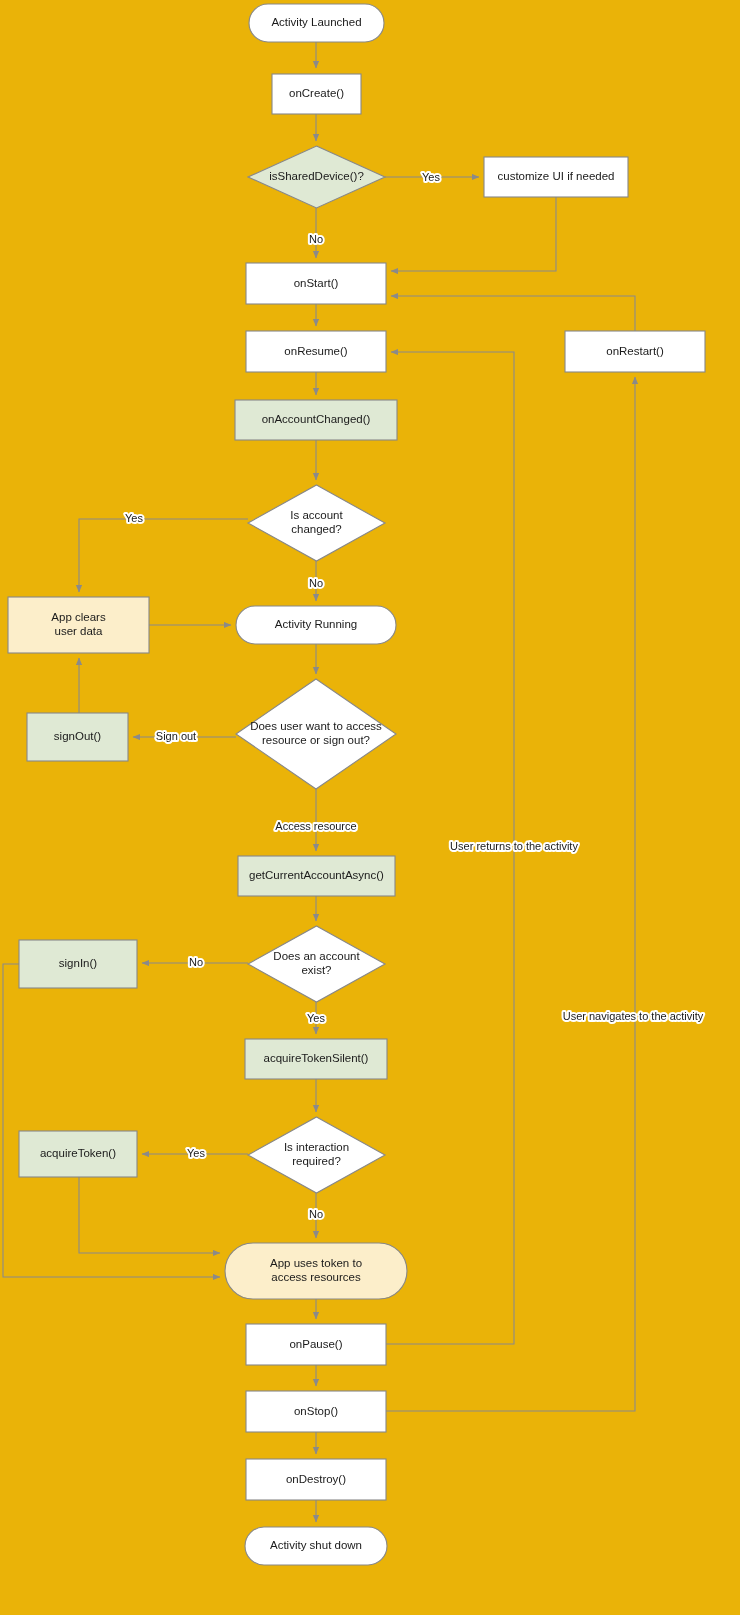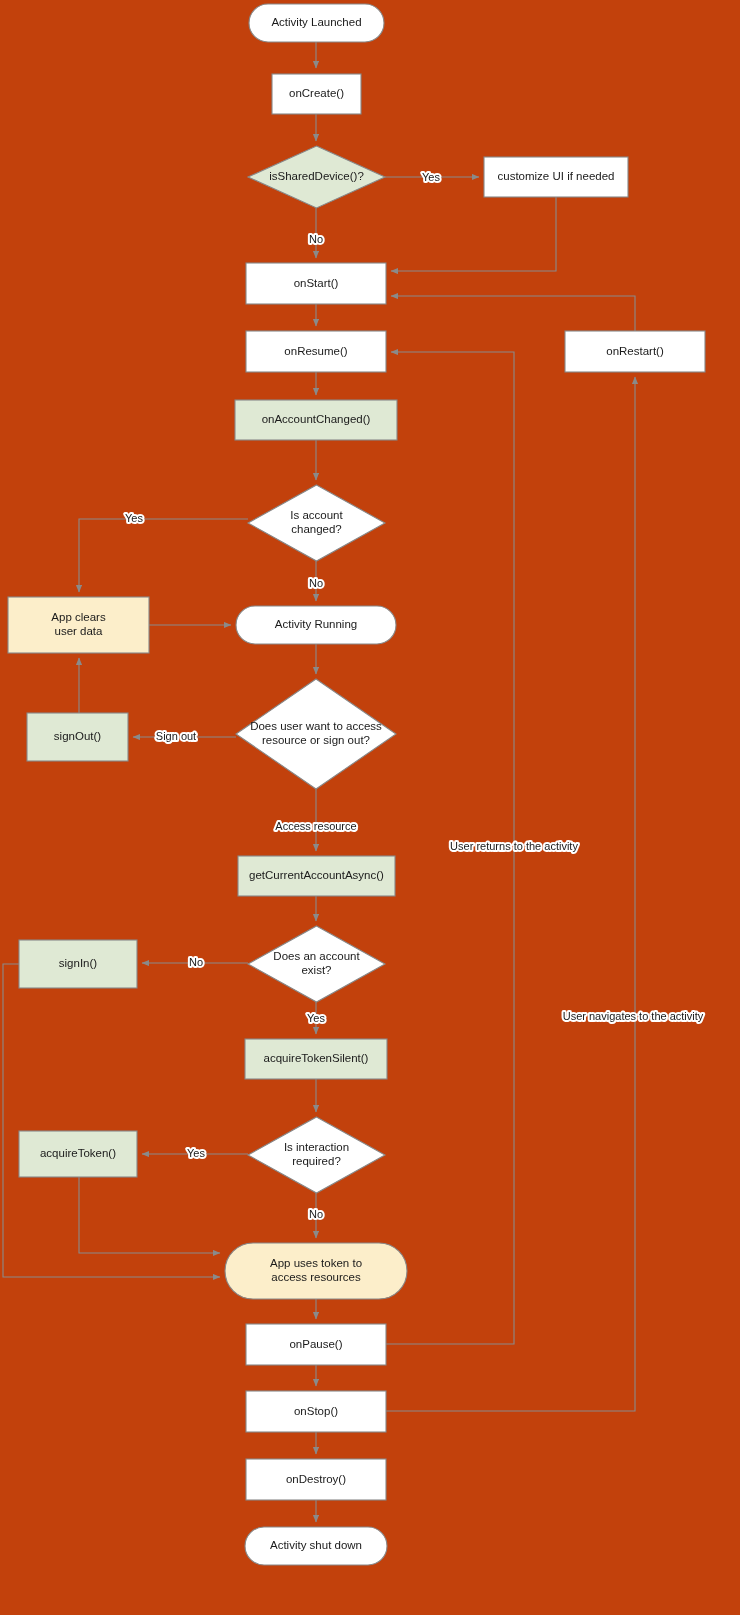--- a/index.html
+++ b/index.html
@@ -1,17 +1,17 @@
 <!DOCTYPE html>
 <html><head>
 <meta charset="utf-8">
 <style>
   html,body{margin:0;padding:0;background:#ffffff;}
   body{font-family:"Liberation Sans", sans-serif;}
-  #stage{position:relative;width:740px;height:1615px;background:#c2410c;overflow:hidden;}
+  #stage{position:relative;width:740px;height:1615px;background:#eab308;overflow:hidden;}
   svg{display:block;}
   .nodetext{font-family:"Liberation Sans", sans-serif;font-size:11.5px;fill:#1a1a1a;text-anchor:middle;dominant-baseline:middle;}
   .edgelabel{font-family:"Liberation Sans", sans-serif;font-size:11px;fill:#1a1a1a;text-anchor:middle;dominant-baseline:middle;}
   .shape{stroke:#888888;stroke-width:1.1px;}
   .fill-white{fill:#ffffff;}
   .fill-green{fill:#dfe9d4;}
   .fill-orange{fill:#fceeca;}
   .link{stroke:#8a8a8a;stroke-width:1.1px;fill:none;}
 </style>
 </head>

